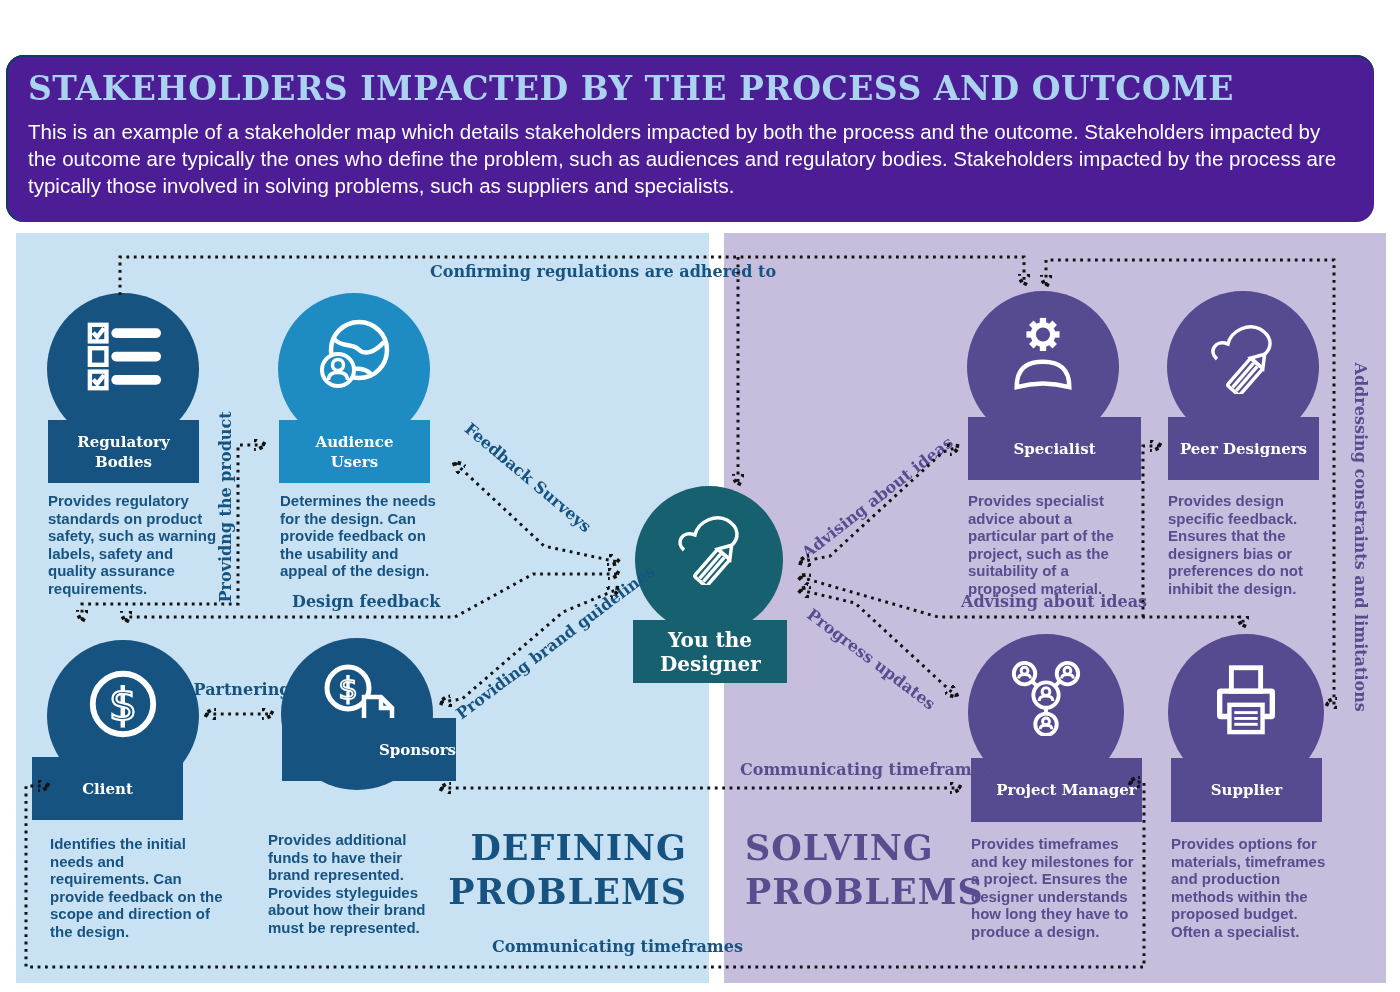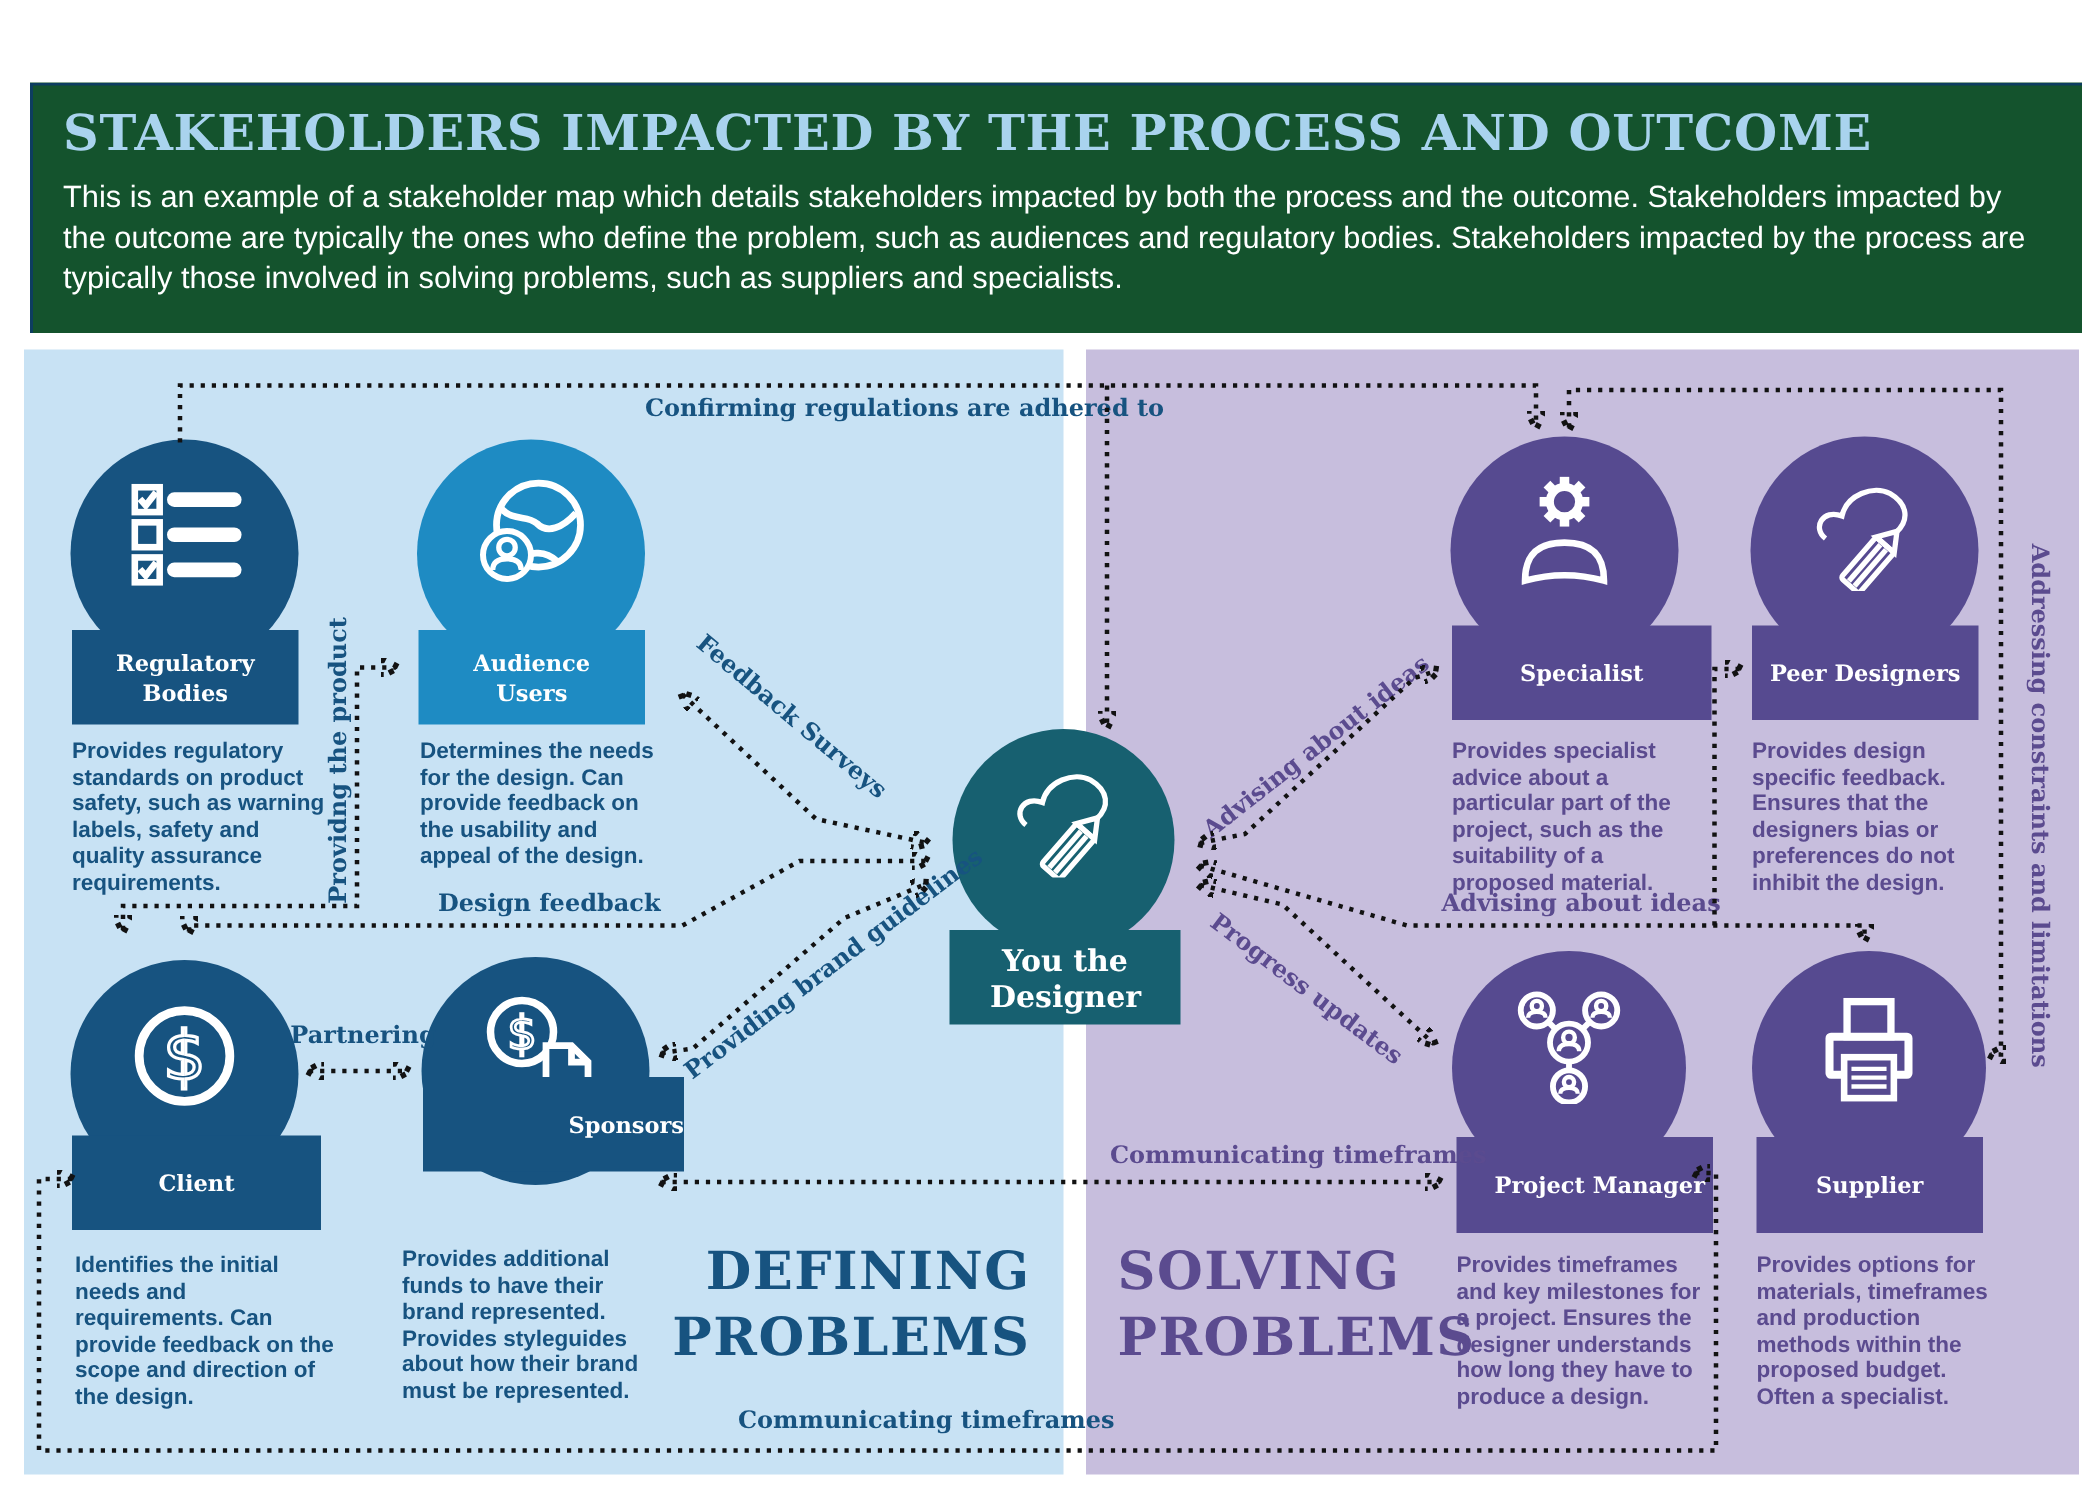--- a/index.html
+++ b/index.html
@@ -1,20 +1,20 @@
 <!DOCTYPE html>
 <html><head>
 <meta charset="utf-8">
 <style>
   html,body{margin:0;padding:0;background:#ffffff;}
   .canvas{position:relative;width:1400px;height:992px;background:#ffffff;overflow:hidden;
           font-family:"Liberation Sans",sans-serif;}
   
-  .hdr{position:absolute;left:20px;top:55px;width:1368px;height:167px;background:#14532d;
-       box-shadow:inset 0 2px 0 #0d3d60, inset 2px 0 0 #0d3d60;}
+  .hdr{position:absolute;left:6px;top:55px;width:1368px;height:167px;background:#4c1d95;
+       box-shadow:inset 0 2px 0 #0d3d60, inset 2px 0 0 #0d3d60;border-radius:18px;}
   .hdr-title{position:absolute;left:22px;top:14px;font-family:"DejaVu Serif","Liberation Serif",serif;
        font-weight:bold;font-size:33px;letter-spacing:.5px;color:#a9d3ee;white-space:nowrap;}
   .hdr-desc{position:absolute;left:22px;top:63px;width:1310px;font-size:20.5px;line-height:27px;color:#ffffff;}
   
   .panel{position:absolute;top:233px;height:750px;}
   .panel-left{left:16px;width:693px;background:#c8e2f4;}
   .panel-right{left:724px;width:662px;background:#c7bedd;}
   
   .circle{position:absolute;border-radius:50%;}
   .nbox{position:absolute;display:flex;align-items:center;justify-content:center;text-align:center;
@@ -90,21 +90,21 @@
       </div>
     <div class="ndesc t-navy" style="left:280px;top:492px;width:168px;">Determines the needs for the design. Can provide feedback on the usability and appeal of the design.</div>
   </div>
 
   <div>
     <div class="circle navy" style="left:47px;top:640px;width:152px;height:152px;"></div>
     <svg class="icon" style="left:84px;top:665px;" width="78" height="78" viewBox="0 0 80 80" fill="none" stroke="#fff">
       <circle cx="40" cy="40" r="31" stroke-width="6"></circle>
       <text x="40" y="56" font-size="46" text-anchor="middle" font-family="DejaVu Sans, sans-serif" fill="none" stroke="#fff" stroke-width="2.2">$</text>
     </svg>
-    <div class="nbox navy" style="left:48px;top:757px;width:166px;height:63px;">
+    <div class="nbox navy" style="left:32px;top:757px;width:151px;height:63px;">
         <span>Client</span>
       </div>
     <div class="ndesc t-navy" style="left:50px;top:835px;width:176px;">Identifies the initial needs and requirements. Can provide feedback on the scope and direction of the design.</div>
   </div>
 
   <div>
     <div class="circle navy" style="left:281px;top:638px;width:152px;height:152px;"></div>
     <svg class="icon" style="left:318px;top:661px;" width="80" height="80" viewBox="0 0 80 80" fill="none" stroke="#fff">
       <circle cx="30" cy="27" r="21" stroke-width="5"></circle>
       <text x="30" y="38" font-size="31" text-anchor="middle" font-family="DejaVu Sans, sans-serif" fill="none" stroke="#fff" stroke-width="1.8">$</text>

